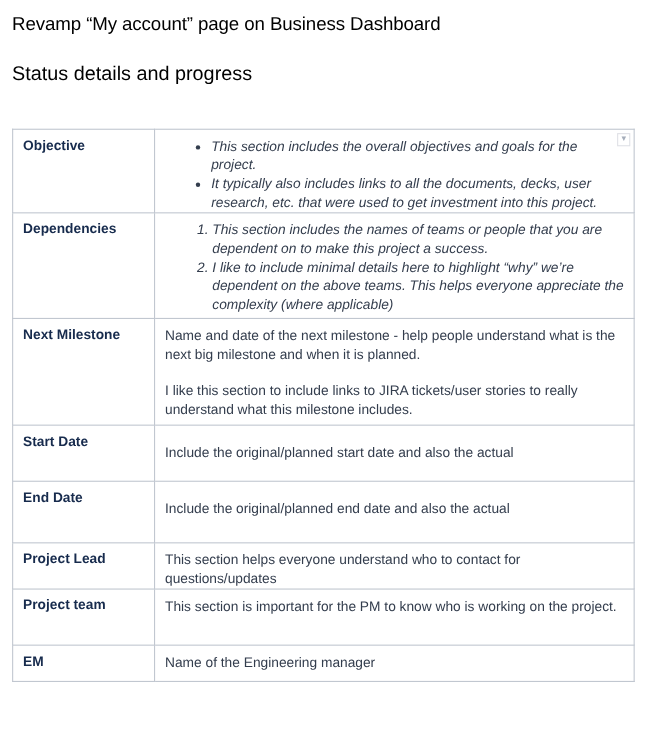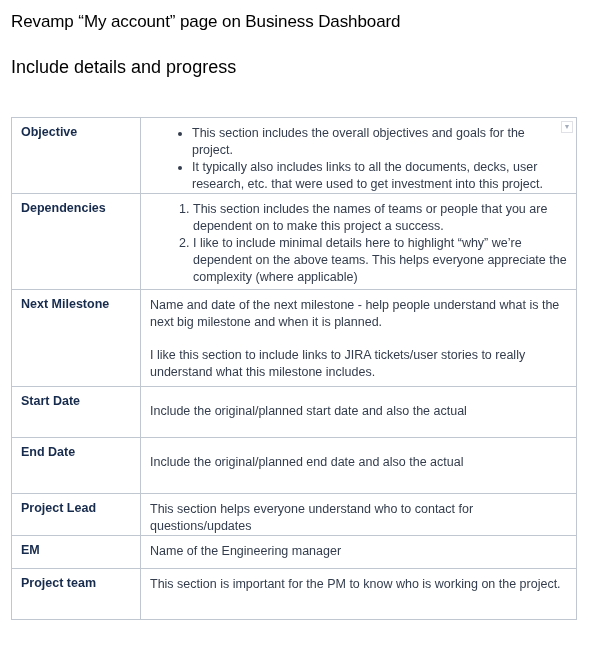--- a/index.html
+++ b/index.html
@@ -8,35 +8,35 @@
   .title { position: absolute; left: 11px; top: 12px; font-size: 17px; font-weight: 400;
            color: #000; letter-spacing: -0.1px; white-space: nowrap; }
   .subtitle { position: absolute; left: 11px; top: 57px; font-size: 18px; font-weight: 400;
               color: #000; white-space: nowrap; }
   table { position: absolute; left: 11px; top: 82px; width: 566px; border-collapse: collapse;
           table-layout: fixed; margin-top: 35px; }
   td { border: 1px solid #c1c7d0; vertical-align: top; padding: 0; }
   td.label { width: 110px; padding: 7px 9px 0 9px; font-size: 12.5px; font-weight: 700;
              color: #172b4d; }
   td.body { padding: 7px 9px 0 9px; font-size: 12.5px; color: #333d4d; line-height: 17px; }
-  ul, ol { margin: 0; padding-left: 42px; }
+  ul, ol { margin: 0; padding-left: 42px; font-style: italic; }
   ul li, ol li { margin: 0; }
   ol { padding-left: 43px; }
   p { margin: 0; }
   .squiggle { text-decoration: underline wavy #4a7bd0; text-decoration-thickness: 1px; text-underline-offset: 2px; }
   .menu-toggle { position: absolute; right: 3px; top: 3px; width: 10px; height: 10px;
                  border: 1px solid #dfe1e6; background: #fff; font-size: 7px; line-height: 9px;
                  text-align: center; color: #a5adba; }
   .cell-rel { position: relative; }
 </style>
 </head>
 <body>
 
 <div class="title">Revamp “My account” page on Business Dashboard</div>
-<div class="subtitle">Include details and progress</div>
+<div class="subtitle">Status details and progress</div>
 
 <table>
   <tbody>
       <tr style="height:70px">
     <td class="label">Objective</td>
     <td class="body cell-rel">
       <ul>
         <li>This section includes the overall objectives and goals for the project.</li>
         <li>It typically also includes links to all the documents, decks, user research, etc. that were used to get investment into this project.</li>
       </ul>
@@ -64,22 +64,22 @@
     <td class="body" style="padding-top:16px">Include the original/planned start date and also the actual</td>
   </tr>
   <tr style="height:56px">
     <td class="label">End Date</td>
     <td class="body" style="padding-top:16px">Include the original/planned end date and also the actual</td>
   </tr>
   <tr style="height:32px">
     <td class="label">Project Lead</td>
     <td class="body">This section helps everyone understand who to contact for questions/updates</td>
   </tr>
+  <tr style="height:51px">
+    <td class="label">Project team</td>
+    <td class="body">This section is important for the PM to know who is working on the project.</td>
+  </tr>
   <tr style="height:33px">
     <td class="label">EM</td>
     <td class="body">Name of the Engineering manager</td>
-  </tr>
-  <tr style="height:51px">
-    <td class="label">Project team</td>
-    <td class="body">This section is important for the PM to know who is working on the project.</td>
   </tr>
 </tbody>
   </table>
 
 </body></html>

